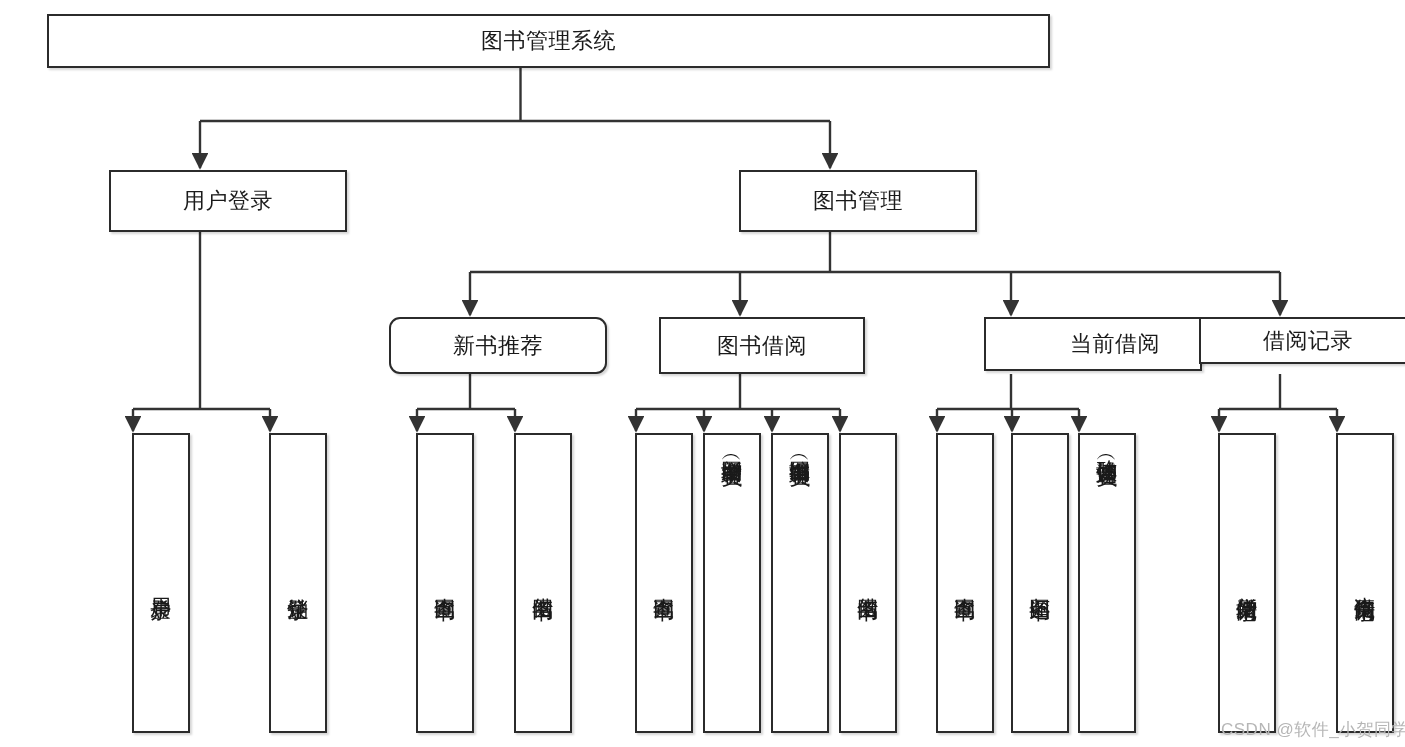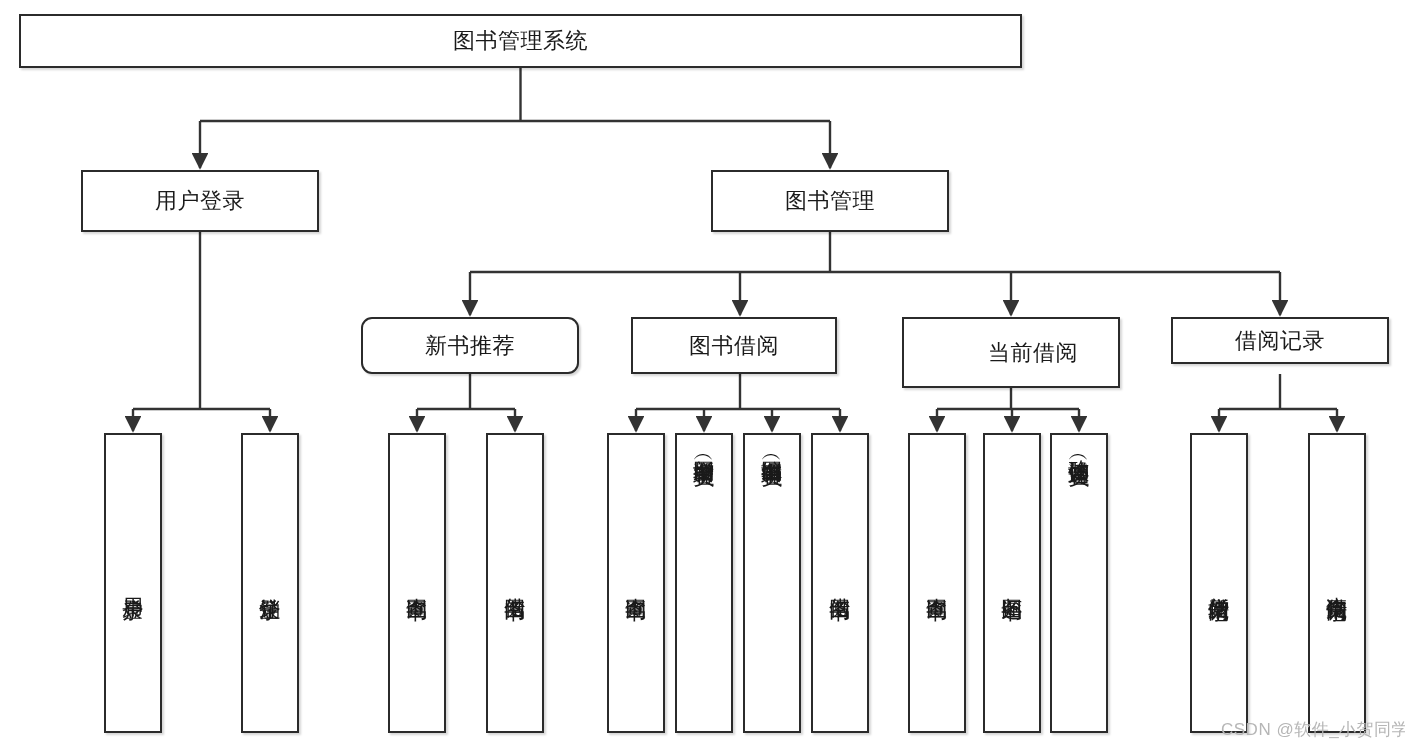--- a/index.html
+++ b/index.html
@@ -26,20 +26,21 @@
   }
   .node {
     position: absolute;
     box-sizing: border-box;
     background: #ffffff;
     border: 2px solid #2b2b2b;
     display: flex;
     align-items: center;
     justify-content: center;
     box-shadow: 2px 2px 2px rgba(0,0,0,0.16);
+    margin-left: 28px;
   }
   .node .label {
     color: #1a1a1a;
     line-height: 1.32;
     text-align: center;
     white-space: pre;
   }
   .node.horizontal .label {
     writing-mode: horizontal-tb;
     font-size: 22px;
@@ -126,21 +127,21 @@
       </div>
       <div class="node horizontal" style="left: 711px; top: 170px; width: 238px; height: 62px;">
         <span class="label">图书管理</span>
       </div>
       <div class="node horizontal" style="left: 361px; top: 317px; width: 218px; height: 57px; border-radius: 11px;">
         <span class="label">新书推荐</span>
       </div>
       <div class="node horizontal" style="left: 631px; top: 317px; width: 206px; height: 57px;">
         <span class="label">图书借阅</span>
       </div>
-      <div class="node horizontal" style="left: 902px; top: 317px; width: 218px; height: 71px; padding-left: 44px;">
+      <div class="node horizontal" style="left: 956px; top: 317px; width: 218px; height: 54px; padding-left: 44px;">
         <span class="label">当前借阅</span>
       </div>
       <div class="node horizontal" style="left: 1171px; top: 317px; width: 218px; height: 47px;">
         <span class="label">借阅记录</span>
       </div>
       <div class="node vertical centered" style="left: 104px; top: 433px; width: 58px; height: 300px;">
         <span class="label">用户登录</span>
       </div>
       <div class="node vertical centered" style="left: 241px; top: 433px; width: 58px; height: 300px;">
         <span class="label">注销登录</span>

